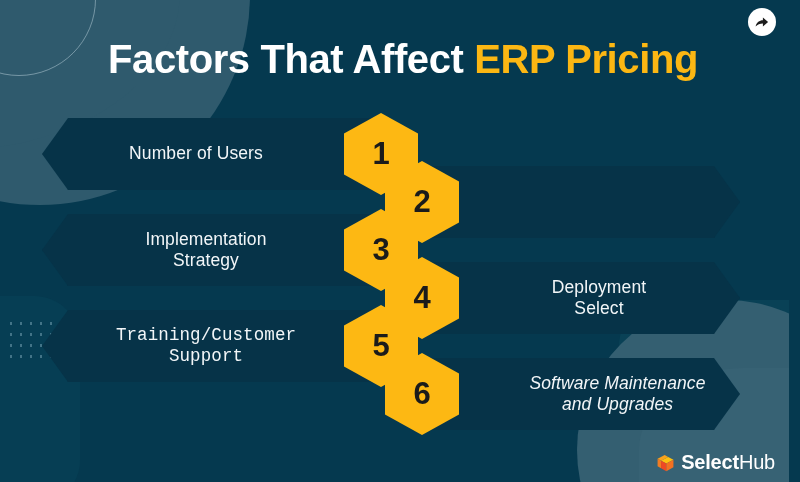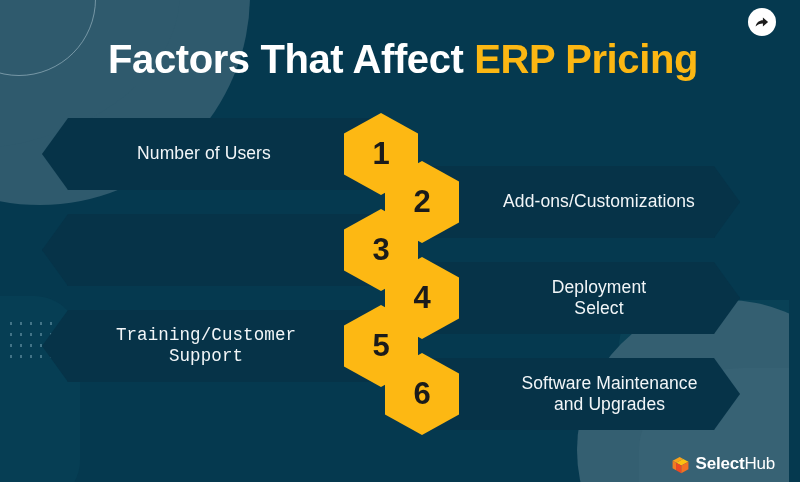--- a/index.html
+++ b/index.html
@@ -94,21 +94,21 @@
     filter:drop-shadow(0 5px 8px rgba(0,0,0,.28));
   }
 
   
   .logo{
     position:absolute;right:14px;bottom:8px;
     display:flex;align-items:center;gap:6px;
   }
   .logo-mark{width:19px;height:19px;display:block;}
   .logo-text{
-    font-size:17px;color:#ffffff;letter-spacing:-.2px;white-space:nowrap;
+    font-size:20px;color:#ffffff;letter-spacing:-.2px;white-space:nowrap;
   }
   .logo-text b{font-weight:bold;}
   .logo-text span{font-weight:300;}
 </style>
 </head>
 <body>
 
 <div id="stage">
 
   <div class="bg-layer">
@@ -129,52 +129,53 @@
       </svg>
     </span>
   </div>
 
   <div class="title">
     <span>Factors That Affect </span><span class="accent">ERP Pricing</span>
   </div>
 
   <div class="row" style="left:42px;top:118px;width:340px;">
     <div class="bar bar-left" style="left:0;width:340px;"></div>
-    <div class="bar-label" style="left: 24px; width: 276px; white-space: pre-line;">Number of Users</div>
+    <div class="bar-label" style="left: 16px; width: 276px; white-space: pre-line;">Number of Users</div>
     <div class="hex" style="left:302px;">1</div>
   </div>
 
   <div class="row" style="left:385px;top:166px;width:355px;">
     <div class="bar bar-right" style="left:36px;width:319px;"></div>
-    <div class="bar-label" style="left: 94px; width: 240px; white-space: pre-line;">Add-ons/Customizations</div>
     <div class="hex" style="left:0;">2</div>
   </div>
 
   <div class="row" style="left:42px;top:214px;width:340px;">
     <div class="bar bar-left" style="left:0;width:340px;"></div>
+    <div class="bar-label" style="left: 26px; width: 276px; white-space: pre-line;">Implementation
+Strategy</div>
     <div class="hex" style="left:302px;">3</div>
   </div>
 
   <div class="row" style="left:385px;top:262px;width:355px;">
     <div class="bar bar-right" style="left:36px;width:319px;"></div>
     <div class="bar-label" style="left: 94px; width: 240px; white-space: pre-line;">Deployment
 Select</div>
     <div class="hex" style="left:0;">4</div>
   </div>
 
   <div class="row" style="left:42px;top:310px;width:340px;">
     <div class="bar bar-left" style="left:0;width:340px;"></div>
     <div class="bar-label" style="left: 26px; width: 276px; white-space: pre-line; font-family: Liberation Mono, monospace;">Training/Customer
 Support</div>
     <div class="hex" style="left:302px;">5</div>
   </div>
 
   <div class="row" style="left:385px;top:358px;width:355px;">
     <div class="bar bar-right" style="left:36px;width:319px;"></div>
-    <div class="bar-label" style="left: 102px; width: 245px; white-space: pre-line;">Software Maintenance
+    <div class="bar-label" style="left: 110px; width: 245px; white-space: pre-line; font-style: italic;">Software Maintenance
 and Upgrades</div>
     <div class="hex" style="left:0;">6</div>
   </div>
 
   <div class="logo">
     <span>
       <svg class="logo-mark" viewBox="0 0 24 24" aria-hidden="true">
         <path d="M2 7.2 11 2.4l4.4 2.5-9 4.9z" fill="#f9a11b"></path>
         <path d="M2 7.2v9.6l4.4 2.5V9.8z" fill="#f07c22"></path>
         <path d="M6.4 9.8 15.4 4.9 22 8.5l-9 4.9z" fill="#fdc010"></path>

